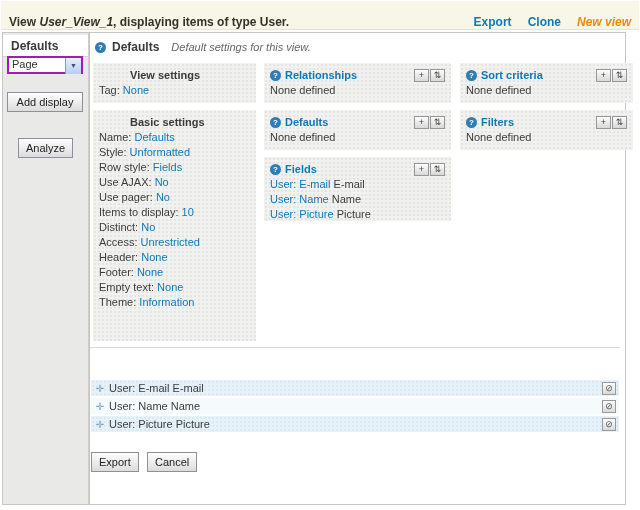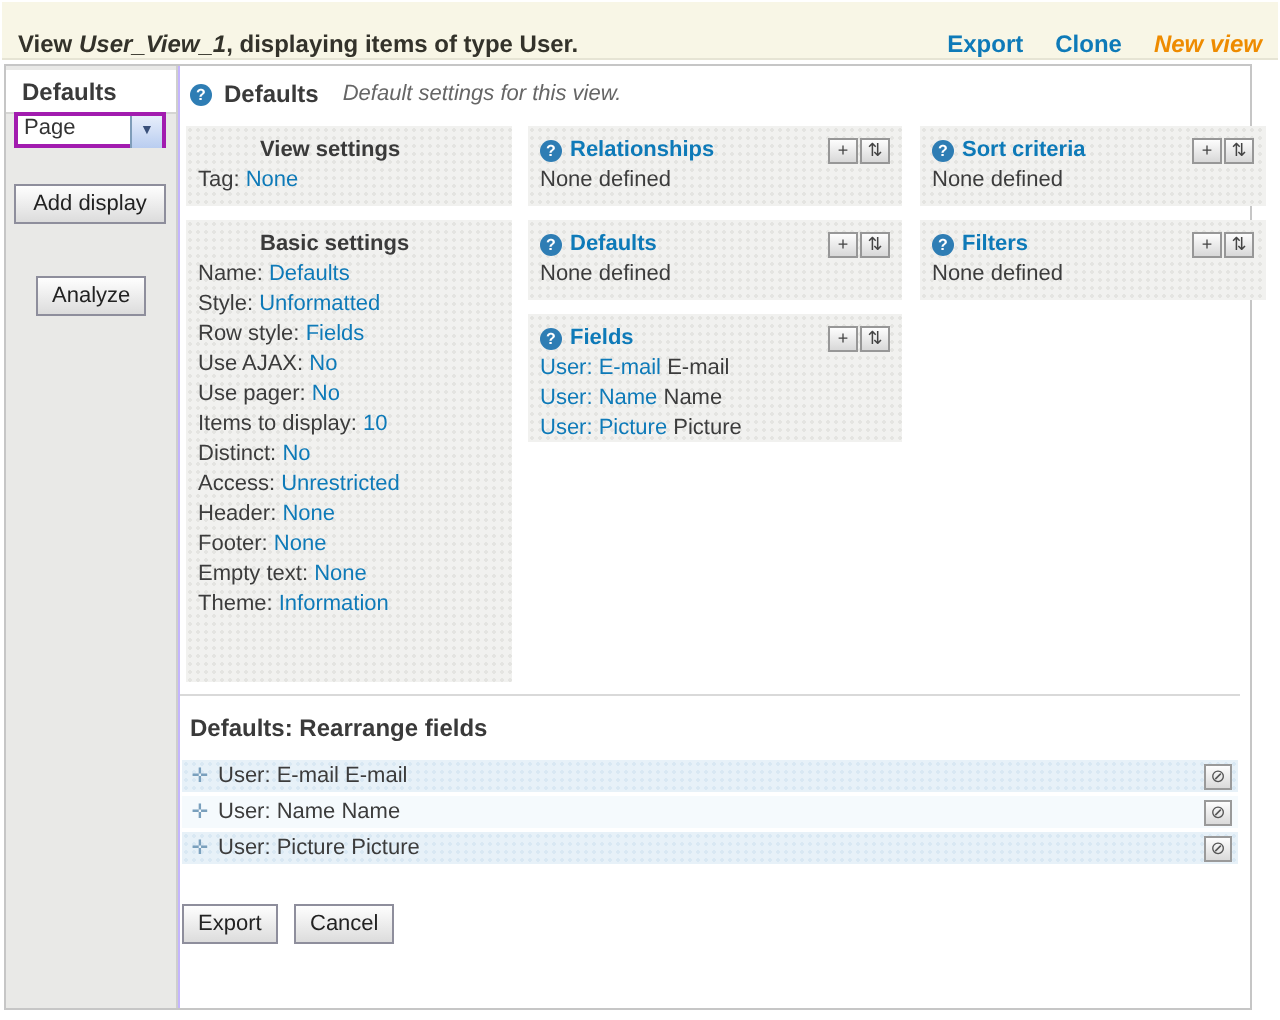--- a/index.html
+++ b/index.html
@@ -241,21 +241,20 @@
         </span>
       </div>
       <div class="setting-line"><a class="lnk">User: E-mail</a> <span>E-mail</span></div>
       <div class="setting-line"><a class="lnk">User: Name</a> <span>Name</span></div>
       <div class="setting-line"><a class="lnk">User: Picture</a> <span>Picture</span></div>
     </div>
 
     <div class="divider" style="left:0; right:5px;"></div>
   </div>
 
-  <div class="edit-title">Defaults: Rearrange fields</div>
 
   <div class="drag-row row-1 row-odd">
     <span class="drag-handle">✛</span>
     <span class="row-label">User: E-mail E-mail</span>
     <span class="remove-btn">⊘</span>
   </div>
   <div class="drag-row row-2 row-even">
     <span class="drag-handle">✛</span>
     <span class="row-label">User: Name Name</span>
     <span class="remove-btn">⊘</span>

